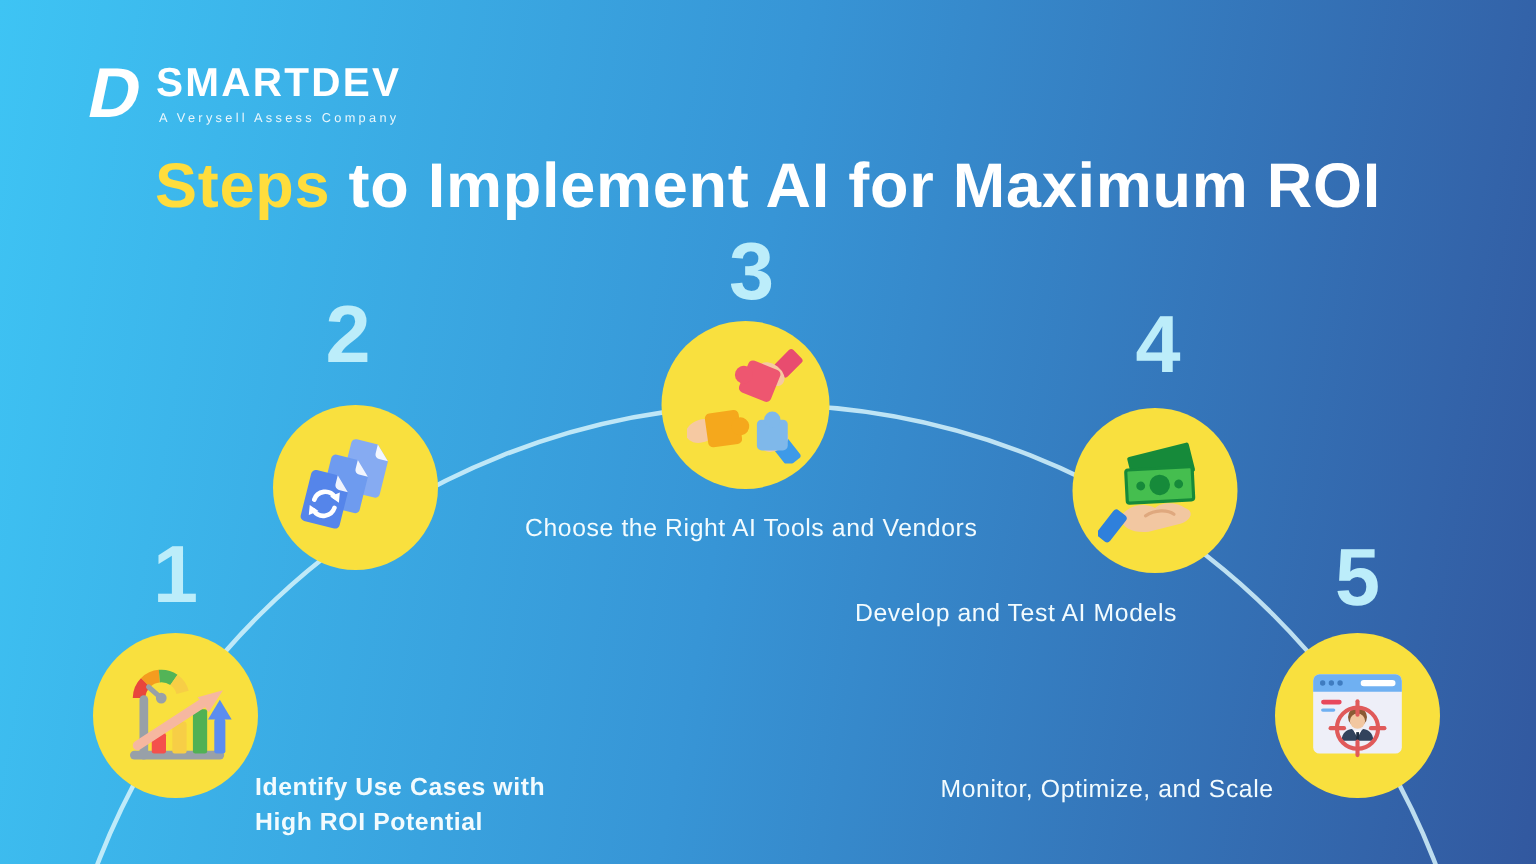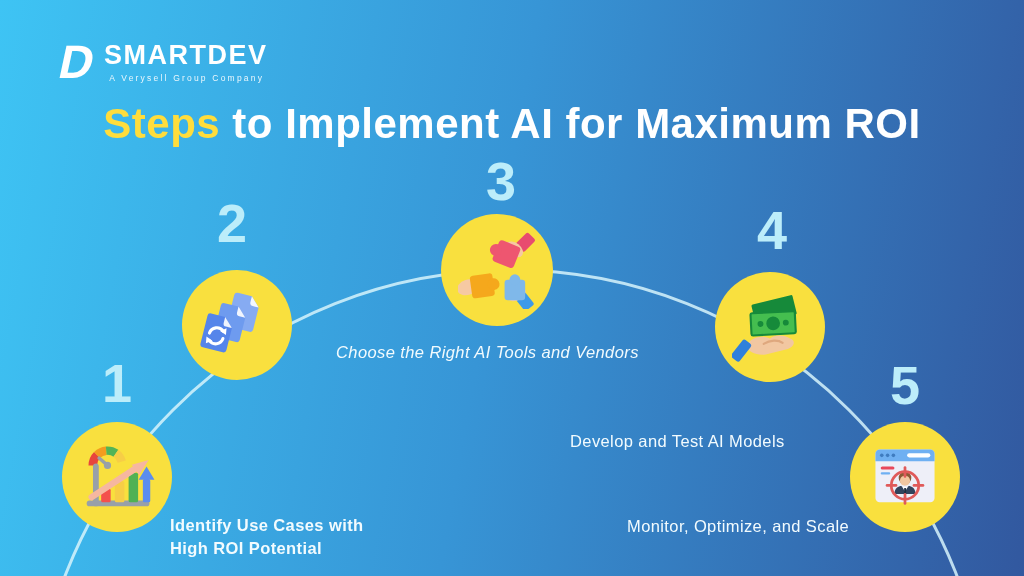--- a/index.html
+++ b/index.html
@@ -10,21 +10,21 @@
     background:linear-gradient(100deg,#3ec4f4 0%,#3795d6 48%,#32589f 100%);
     font-family:"Liberation Sans", sans-serif;
   }
   .arc-svg{position:absolute;left:0;top:0;z-index:1;}
   
   .logo{position:absolute;left:60px;top:38px;z-index:5;display:flex;align-items:flex-start;}
   .logo-mark{
     display:inline-block;color:#ffffff;font-weight:900;font-size:47px;line-height:47px;
     transform:skewX(-12deg);letter-spacing:0;margin-right:10px;
   }
-  .logo-text{display:flex;flex-direction:column;margin-top:4px;text-align:center;}
+  .logo-text{display:flex;flex-direction:column;margin-top:4px;}
   .brand{color:#ffffff;font-weight:700;font-size:27px;letter-spacing:1.5px;line-height:27px;}
   .tagline{color:#eaf7fd;font-size:8.5px;letter-spacing:2.2px;margin-top:4px;margin-left:2px;}
   
   .title{
     position:absolute;left:0;top:100px;width:1024px;text-align:center;z-index:5;
     font-size:42px;font-weight:800;letter-spacing:.5px;color:#ffffff;
   }
   .title .hl{color:#ffdd3c;}
   
   .num{
@@ -46,38 +46,38 @@
   .c3{left:441px;top:214px;width:112px;height:112px;}
   .c4{left:715px;top:272px;}
   .c5{left:850px;top:422px;}
   
   .lbl{
     position:absolute;z-index:4;color:#f2fbfe;font-size:16.5px;line-height:1.42;
     letter-spacing:.4px;white-space:pre-line;
   }
   .l1{left:170px;top:514px;font-weight:bold;}
   .l2{left:203px;top:396px;}
-  .l3{left:336px;top:341px;font-style:italic;}
-  .l4{left:570px;top:398px;margin-top:32px;}
+  .l3{left:350px;top:341px;}
+  .l4{left:570px;top:398px;}
   .l5{left:627px;top:515px;text-align:center;}
 </style>
 </head>
 <body>
 
 <div class="canvas">
 
   <svg class="arc-svg" width="1024" height="576" viewBox="0 0 1024 576">
     <circle cx="511" cy="748" r="478" fill="none" stroke="#d6f3fb" stroke-opacity="0.85" stroke-width="3"></circle>
   </svg>
 
   <div class="logo">
     <span class="logo-mark">D</span>
     <span class="logo-text">
       <span class="brand">SMARTDEV</span>
-      <span class="tagline">A Verysell Group Company</span>
+      <span class="tagline">A Verysell Assess Company</span>
     </span>
   </div>
 
   <div class="title"><span class="hl">Steps</span><span> to Implement AI for Maximum ROI</span></div>
 
   <div class="num num1">1</div>
   <div class="num num2">2</div>
   <div class="num num3">3</div>
   <div class="num num4">4</div>
   <div class="num num5">5</div>

